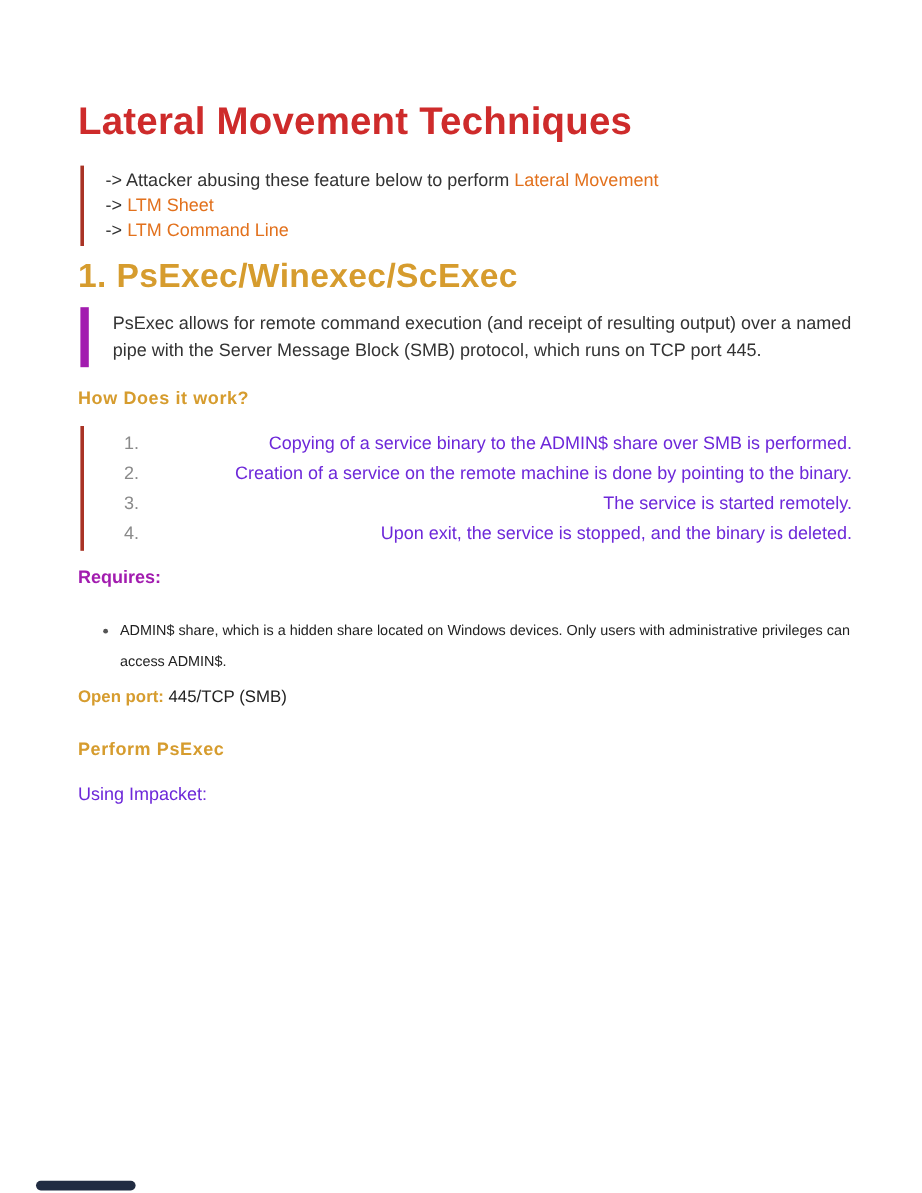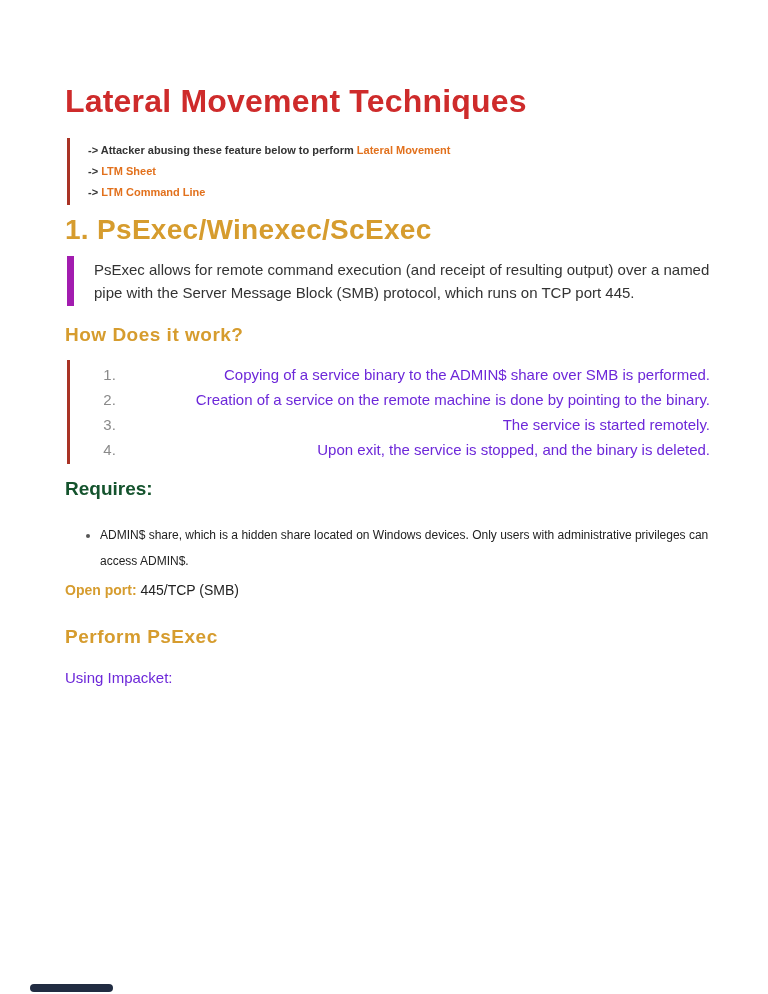--- a/index.html
+++ b/index.html
@@ -21,57 +21,57 @@
     font-size: 32px; font-weight: 700;
     color: #ce2b2b;
     letter-spacing: 0.2px;
   }
   .intro-quote {
     margin: 18px 0 0 2px;
     border-left: 3px solid #a93325;
     padding: 2px 0 2px 18px;
   }
   .intro-line {
-    font-size: 11px; line-height: 21px; color: #333333; font-weight: bold;
+    font-size: 15px; line-height: 21px; color: #333333;
   }
   a.doc-link { color: #e2711d; text-decoration: none; cursor: pointer; }
   .h1-amber {
     margin: 9px 0 0 0;
     font-size: 28px; font-weight: 700;
     color: #d69c2e;
     letter-spacing: 0.3px;
   }
   .desc-quote {
     margin: 10px 0 0 2px;
     border-left: 7px solid #a21caf;
     padding: 2px 0 2px 20px;
     font-size: 15px; line-height: 23px; color: #333333;
     max-width: 622px;
   }
   .h3-amber {
     margin: 18px 0 0 0;
-    font-size: 19px; font-weight: 700;
+    font-size: 15px; font-weight: 700;
     color: #d69c2e;
     letter-spacing: 0.5px;
   }
   .h3-amber.perform { margin-top: 26px; }
   .steps-quote {
     margin: 14px 0 0 2px;
     border-left: 3px solid #a93325;
     padding: 2px 0 2px 0;
   }
   .steps-quote ol { margin: 0; padding: 0 0 0 50px; }
   .steps-quote li {
     font-size: 15px; line-height: 25px; color: #6d28d9; text-align: right;
   }
   .steps-quote li::marker { color: #8a8a8a; }
   .h4-amber {
     margin: 14px 0 0 0;
-    font-size: 19px; font-weight: 700;
-    color: #14532d;
+    font-size: 15px; font-weight: 700;
+    color: #a21caf;
   }
   .req-list { margin: 22px 0 0 0; padding: 0 0 0 35px; max-width: 612px; }
   .req-list li {
     font-size: 12px; line-height: 26px; color: #222222; margin-top: 12px;
   }
   .req-list li::marker { color: #555555; font-size: 12px; }
   .open-port { margin: 6px 0 0 0; font-size: 14px; line-height: 20px; color: #222222; }
   .open-port .label { font-weight: 700; color: #d69c2e; }
   .using { margin: 20px 0 0 0; font-size: 15px; line-height: 20px; color: #6d28d9; }
   .bottom-bar {

